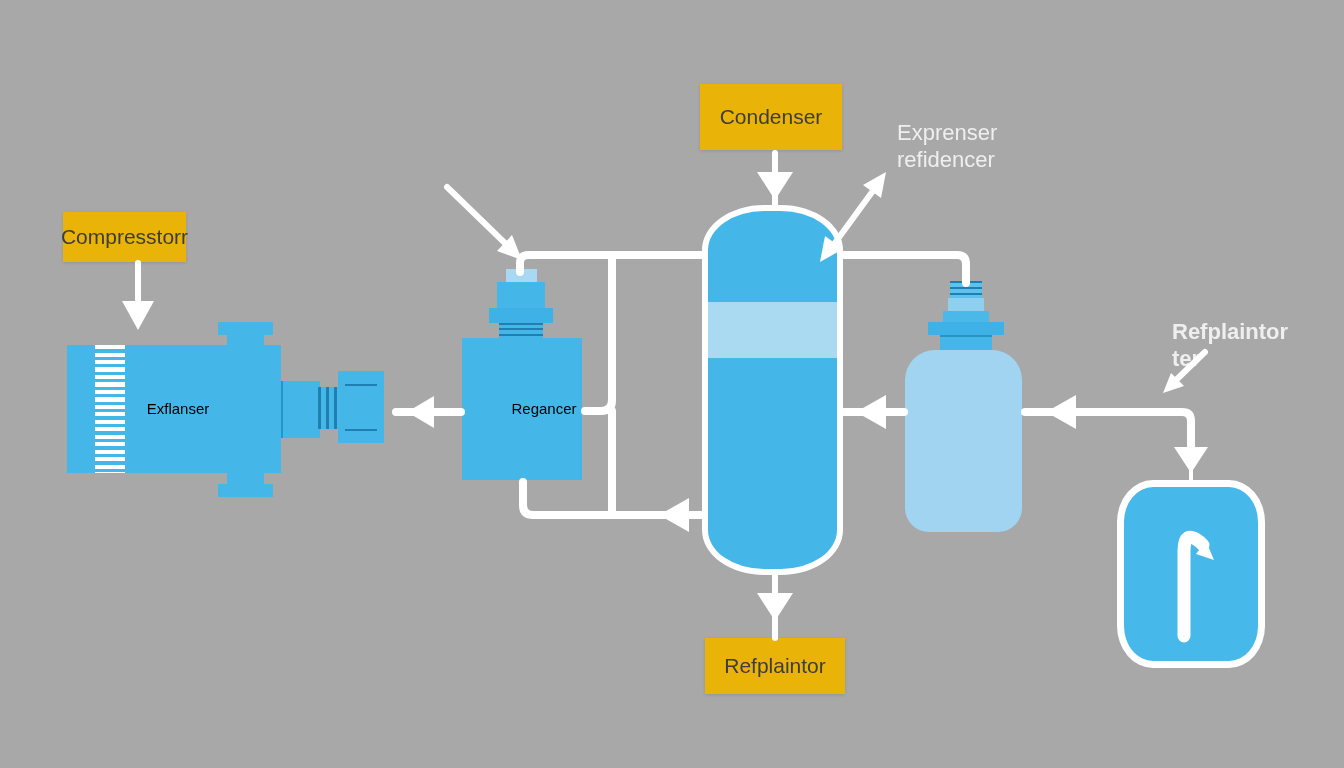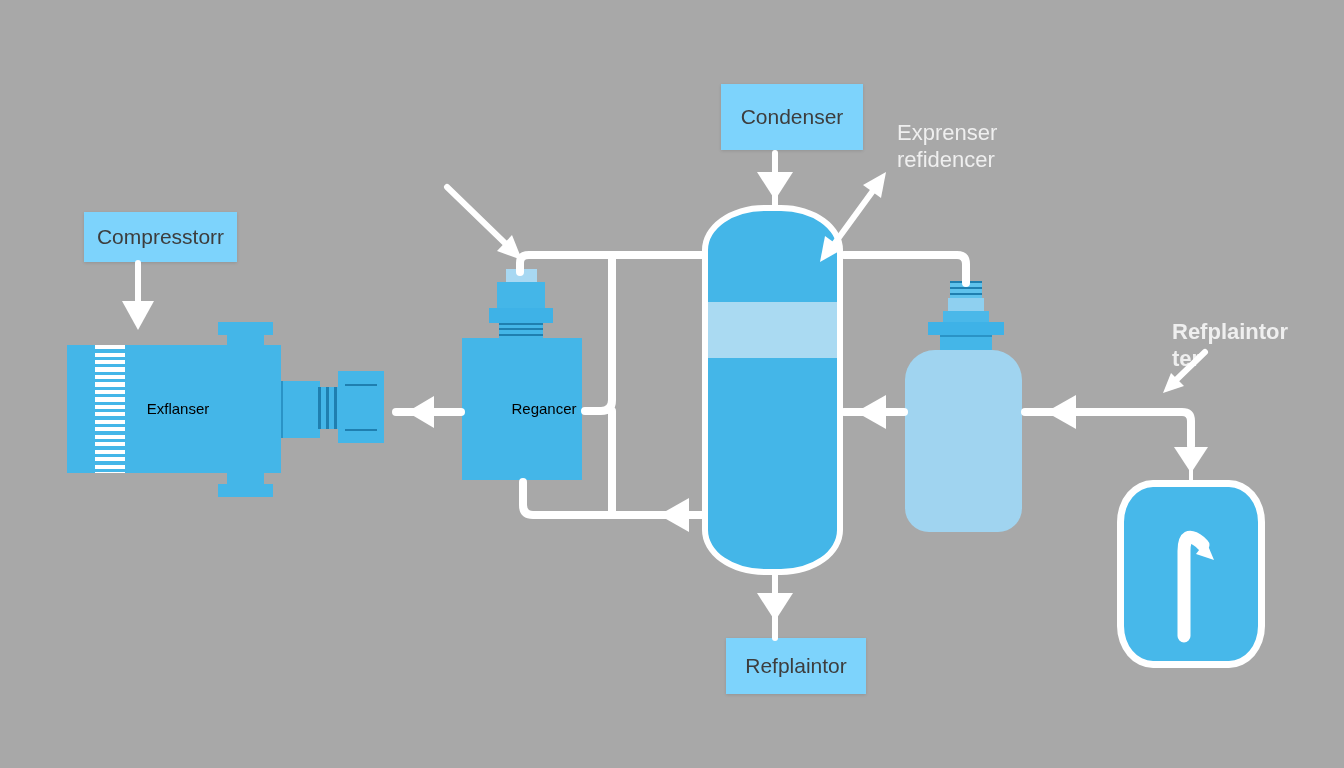--- a/index.html
+++ b/index.html
@@ -2,22 +2,22 @@
 <html><head>
 <meta charset="utf-8">
 <style>
   html,body{margin:0;padding:0;}
   .canvas{
     position:relative;width:1344px;height:768px;background:#a8a8a8;
     font-family:"Liberation Sans", sans-serif;overflow:hidden;
   }
   .abs{position:absolute;}
   .label-box{
-    background:#7dd3fc;color:#3d3d3d;display:flex;align-items:center;justify-content:center;
-    font-size:21px;box-shadow:0 1px 3px rgba(0,0,0,0.12);margin-left:21px;
+    background:#eab308;color:#3d3d3d;display:flex;align-items:center;justify-content:center;
+    font-size:21px;box-shadow:0 1px 3px rgba(0,0,0,0.12);
   }
   .device-text{
     color:#000000;font-size:15px;display:flex;align-items:center;justify-content:center;
   }
   .note-text{color:#efefef;font-size:22px;line-height:27px;}
   .blue{background:#44b6e8;}
   .fins{
     background-color:#44b6e8;
     background-image:repeating-linear-gradient(to bottom,#ffffff 0 4px,#44b6e8 4px 7.5px);
   }
@@ -73,21 +73,21 @@
 
   <div class="abs capstripes" style="left:950px;top:281px;width:32px;height:17px;"></div>
   <div class="abs" style="left:948px;top:298px;width:36px;height:13px;background:#8fd0f0;"></div>
   <div class="abs" style="left:943px;top:311px;width:46px;height:11px;background:#4ab8e9;"></div>
   <div class="abs" style="left:928px;top:322px;width:76px;height:13px;background:#3eb2e7;"></div>
   <div class="abs" style="left:940px;top:335px;width:52px;height:17px;background:#44b6e8;border-top:2px solid #2a93c6;"></div>
   <div class="abs bottle" style="left:905px;top:350px;width:117px;height:182px;"></div>
 
   <div class="abs tank" style="left:1117px;top:480px;width:134px;height:174px;"></div>
 
-  <div class="abs label-box" style="left:63px;top:212px;width:153px;height:50px;text-align:center;">
+  <div class="abs label-box" style="left:63px;top:212px;width:123px;height:50px;text-align:center;">
     <span>Compresstorr</span>
   </div>
   <div class="abs label-box" style="left:700px;top:84px;width:142px;height:66px;">
     <span>Condenser</span>
   </div>
   <div class="abs label-box" style="left:705px;top:638px;width:140px;height:56px;">
     <span>Refplaintor</span>
   </div>
 
   <div class="abs note-text" style="left:897px;top:119px;">

